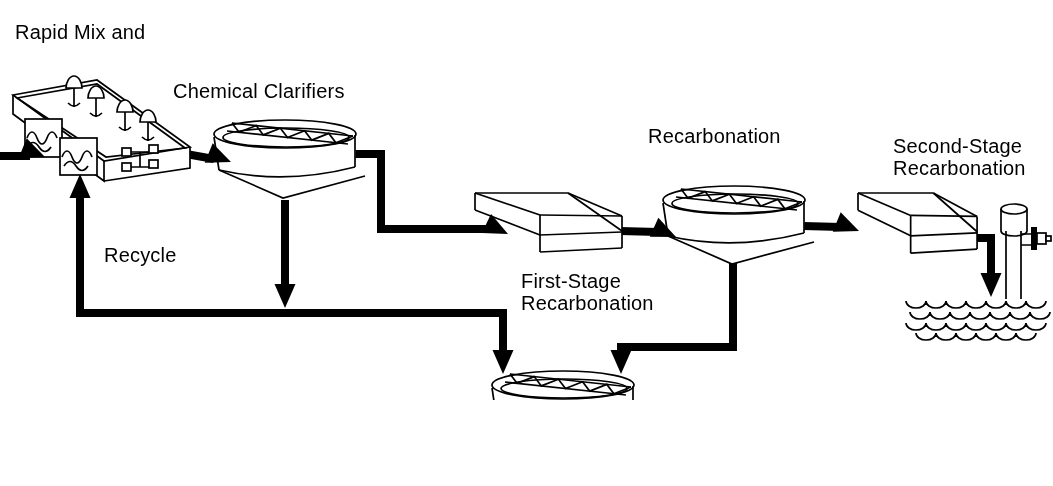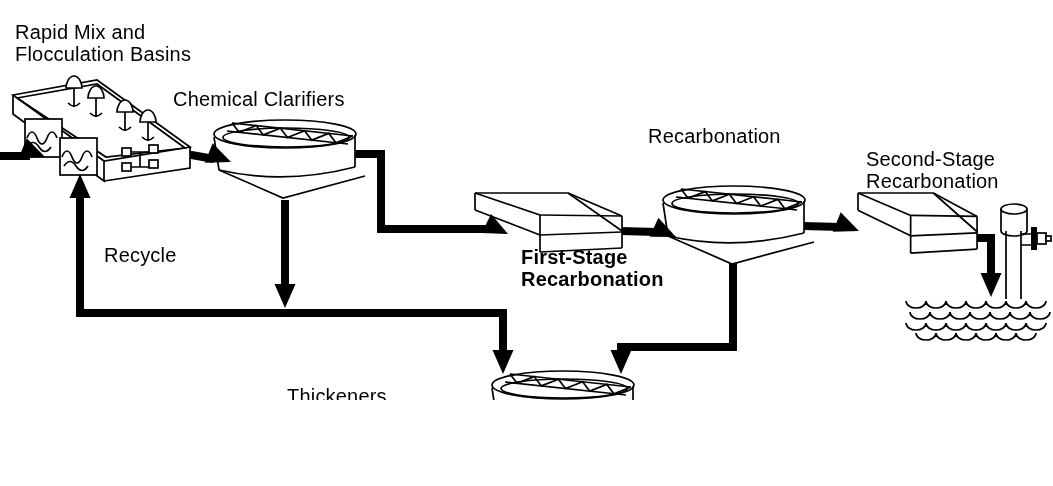--- a/index.html
+++ b/index.html
@@ -156,43 +156,39 @@
       <use href="#ah" class="ah" transform="translate(991,297) rotate(90)"></use>
       <use href="#ah" class="ah" transform="translate(285,308) rotate(90)"></use>
       <use href="#ah" class="ah" transform="translate(80,174) rotate(-90)"></use>
       <use href="#ah" class="ah" transform="translate(503,374) rotate(90)"></use>
       <use href="#ah" class="ah" transform="translate(621,374) rotate(90)"></use>
     </g>
   </svg>
 
   <div class="lbl" style="left:15px;top:21px;">
     <div>Rapid Mix and</div>
-    <div>Flocculation Basins</div>
   </div>
 
-  <div class="lbl" style="left:173px;top:88px;">
+  <div class="lbl" style="left:173px;top:80px;">
     <div>Chemical Clarifiers</div>
   </div>
 
   <div class="lbl" style="left:104px;top:244px;">
     <div>Recycle</div>
   </div>
 
-  <div class="lbl" style="left:521px;top:246px;font-weight:bold;">
+  <div class="lbl" style="left:521px;top:270px;">
     <div>First-Stage</div>
     <div>Recarbonation</div>
   </div>
 
   <div class="lbl" style="left:648px;top:125px;">
     <div>Recarbonation</div>
   </div>
 
-  <div class="lbl" style="left:866px;top:135px;margin-top:13px;">
+  <div class="lbl" style="left:893px;top:135px;">
     <div>Second-Stage</div>
     <div>Recarbonation</div>
   </div>
 
-  <div class="lbl" style="left:287px;top:385px;">
-    <div>Thickeners</div>
-  </div>
 
 
 </div>
 
 </body></html>

